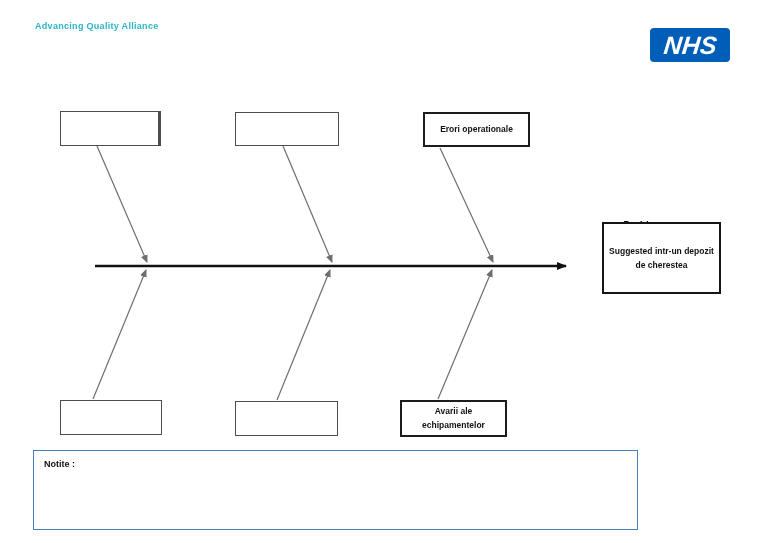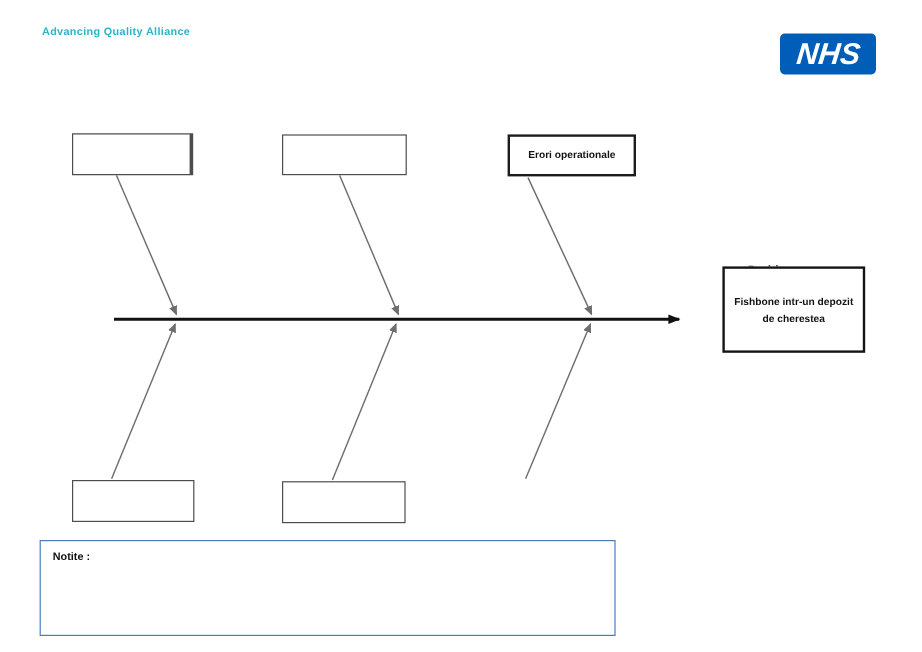--- a/index.html
+++ b/index.html
@@ -53,21 +53,21 @@
     position:absolute;left:602px;top:188px;width:88px;text-align:center;
     font-size:10px;font-weight:bold;color:#111;margin-top:32px;
   }
   .problem-box{
     position:absolute;left:602px;top:222px;width:119px;height:72px;
     border:2px solid #151515;background:#fff;display:flex;align-items:center;justify-content:center;
     text-align:center;font-size:8.5px;font-weight:bold;line-height:1.7;padding:0 5px;color:#111;
   }
   
   .notes-box{
-    position:absolute;left:33px;top:450px;width:480px;height:80px;
+    position:absolute;left:33px;top:450px;width:605px;height:80px;
     border:1.5px solid var(--accent_blue);background:#fff;
   }
   .notes-label{padding:8px 10px;font-size:9px;font-weight:bold;color:#111;}
   .suggested-box{
     position:absolute;left:603px;top:392px;width:151px;height:138px;
     border:1.5px solid var(--accent_blue);background:#fff;padding:8px 8px 0 10px;
   }
   .suggested-title{font-size:9.5px;font-weight:bold;text-decoration:underline;color:#111;}
   .suggested-list{margin:7px 0 0 0;padding-left:32px;list-style:disc;}
   .suggested-list li{font-size:8.5px;font-weight:bold;line-height:15.5px;color:#111;}
@@ -105,22 +105,23 @@
     <line x1="277" y1="400" x2="330" y2="270" stroke="#6e6e6e" stroke-width="1.2" marker-end="url(#ah-gray)"></line>
     <line x1="438" y1="399" x2="492" y2="270" stroke="#6e6e6e" stroke-width="1.2" marker-end="url(#ah-gray)"></line>
   </svg>
 
   <div class="cause-box box-t1"></div>
   <div class="cause-box box-t2"></div>
   <div class="cause-box labeled box-t3">Erori operationale</div>
 
   <div class="cause-box box-b1"></div>
   <div class="cause-box box-b2"></div>
+  <div class="cause-box labeled box-b3">Avarii ale echipamentelor</div>
 
   <div class="problem-label">Problema</div>
-  <div class="problem-box">Fishbone intr-un depozit de cherestea</div>
+  <div class="problem-box">Suggested intr-un depozit de cherestea</div>
 
   <div class="notes-box">
     <div class="notes-label">Notite :</div>
   </div>
 
 
 </div>
 
 </body></html>

